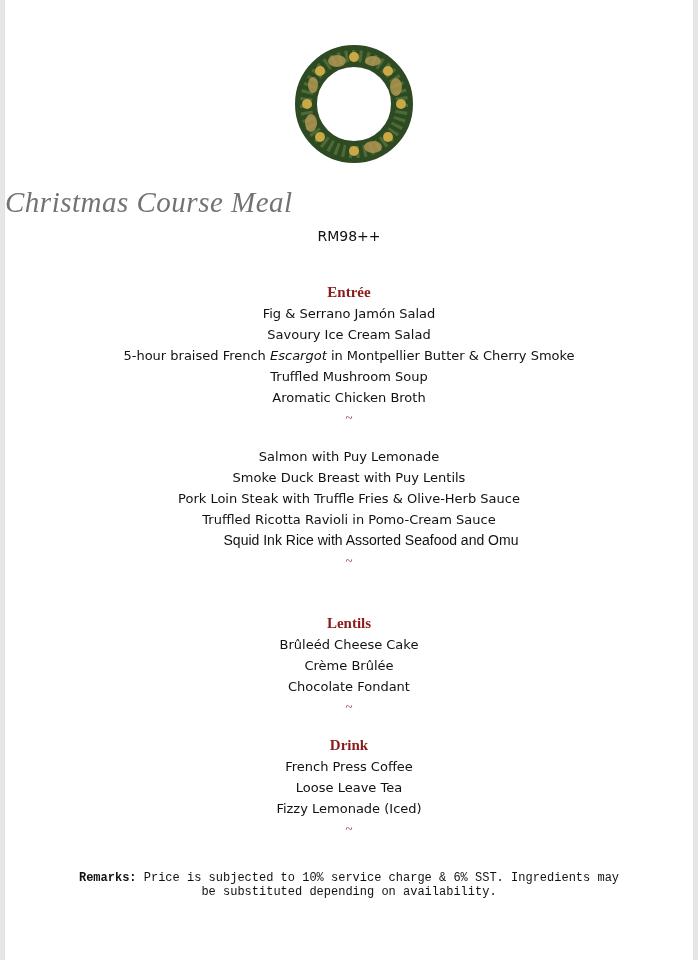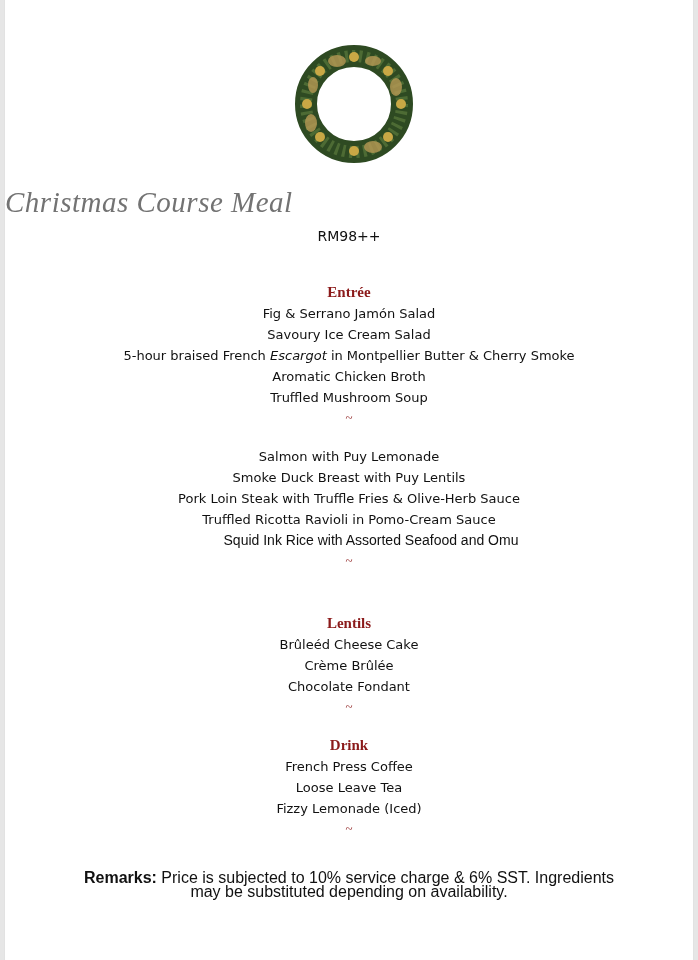--- a/index.html
+++ b/index.html
@@ -34,21 +34,21 @@
       font-family: "DejaVu Sans", sans-serif; font-size: 13px; color: #111;
       height: 21px; line-height: 21px; white-space: nowrap;
     }
     .item.small { font-family: "Liberation Sans", sans-serif; font-size: 14px; padding-left: 44px; }
     .tilde {
       font-family: "Liberation Serif", serif; color: #8b1a1a; font-size: 13px;
       height: 20px; line-height: 20px;
     }
     .remarks {
       position: absolute; left: 70px; right: 70px; top: 871px; text-align: center;
-      font-family: Liberation Sans, sans-serif; font-size: 16px; color: #111; line-height: 14px;
+      font-family: Liberation Mono, monospace; font-size: 12px; color: #111; line-height: 14px;
     }
     .remarks b { font-weight: bold; }
   </style>
 </head>
 <body>
 
 <div class="page">
 
   <svg class="wreath" viewBox="0 0 122 122">
     <circle cx="61" cy="61" r="48" fill="none" stroke="#2e4a22" stroke-width="22"></circle>
@@ -74,22 +74,22 @@
   </svg>
 
   <div class="title">Christmas Course Meal</div>
   <div class="price">RM98++</div>
 
   <div class="section" style="top:282px">
     <div class="heading">Entrée</div>
     <div class="item">Fig &amp; Serrano Jamón Salad</div>
     <div class="item">Savoury Ice Cream Salad</div>
     <div class="item"><span>5-hour braised French </span><i>Escargot</i><span> in Montpellier Butter &amp; Cherry Smoke</span></div>
+    <div class="item">Truffled Mushroom Soup</div>
     <div class="item">Aromatic Chicken Broth</div>
-    <div class="item">Truffled Mushroom Soup</div>
     <div class="tilde">~</div>
   </div>
 
   <div class="section" style="top:446px">
     <div class="item">Salmon with Puy Lemonade</div>
     <div class="item">Smoke Duck Breast with Puy Lentils</div>
     <div class="item">Pork Loin Steak with Truffle Fries &amp; Olive-Herb Sauce</div>
     <div class="item">Truffled Ricotta Ravioli in Pomo-Cream Sauce</div>
     <div class="item small">Squid Ink Rice with Assorted Seafood and Omu</div>
     <div class="tilde">~</div>

